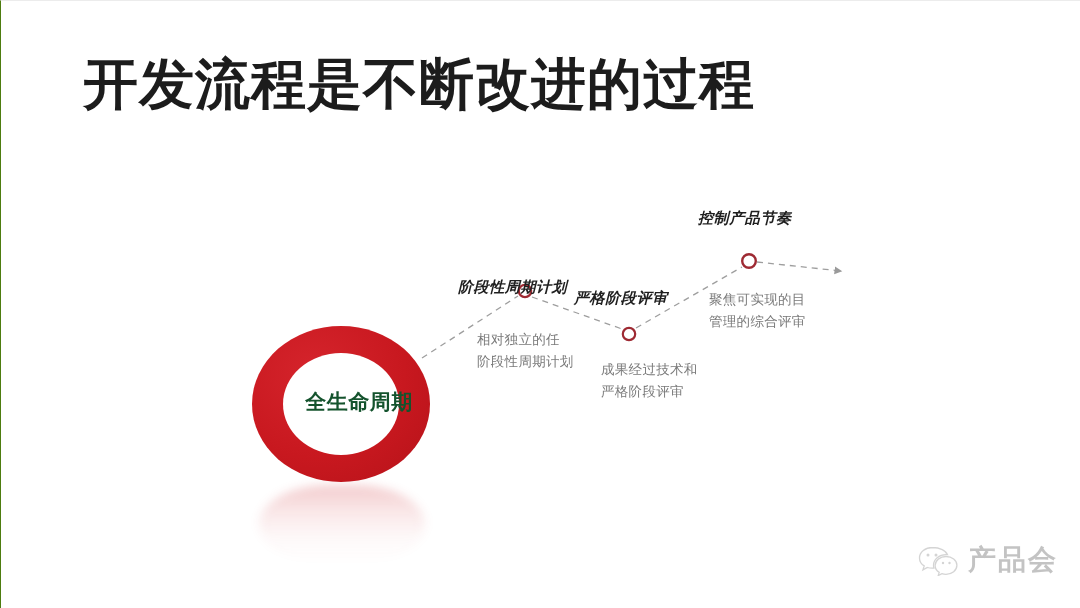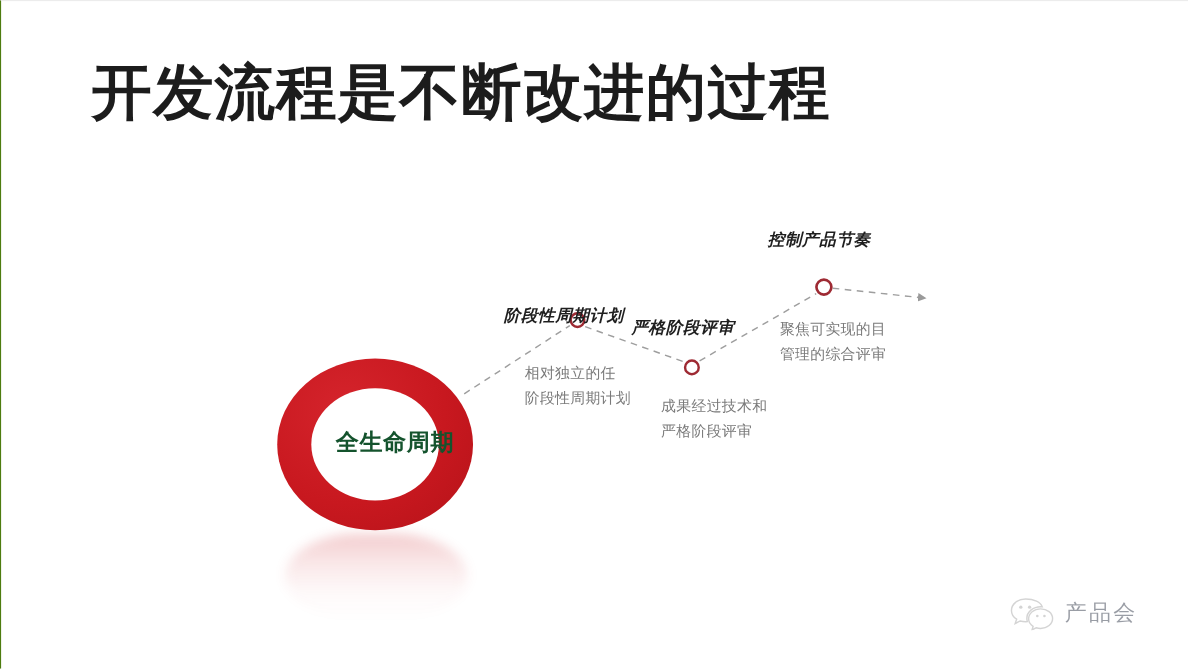--- a/index.html
+++ b/index.html
@@ -126,24 +126,24 @@
   #watermark {
     position: absolute;
     left: 916px;
     top: 540px;
     display: flex;
     align-items: center;
     gap: 9px;
     opacity: 0.42;
   }
   #watermark .wm-text {
-    font-size: 20px;
-    color: #0f172a;
+    font-size: 28px;
+    color: #737373;
     letter-spacing: 2px;
-    font-weight: 400;
+    font-weight: 700;
   }
 </style>
 </head>
 <body>
 
 <div id="slide">
 
   <div id="slide-title">开发流程是不断改进的过程</div>
 
   <div id="donut-reflection"></div>

